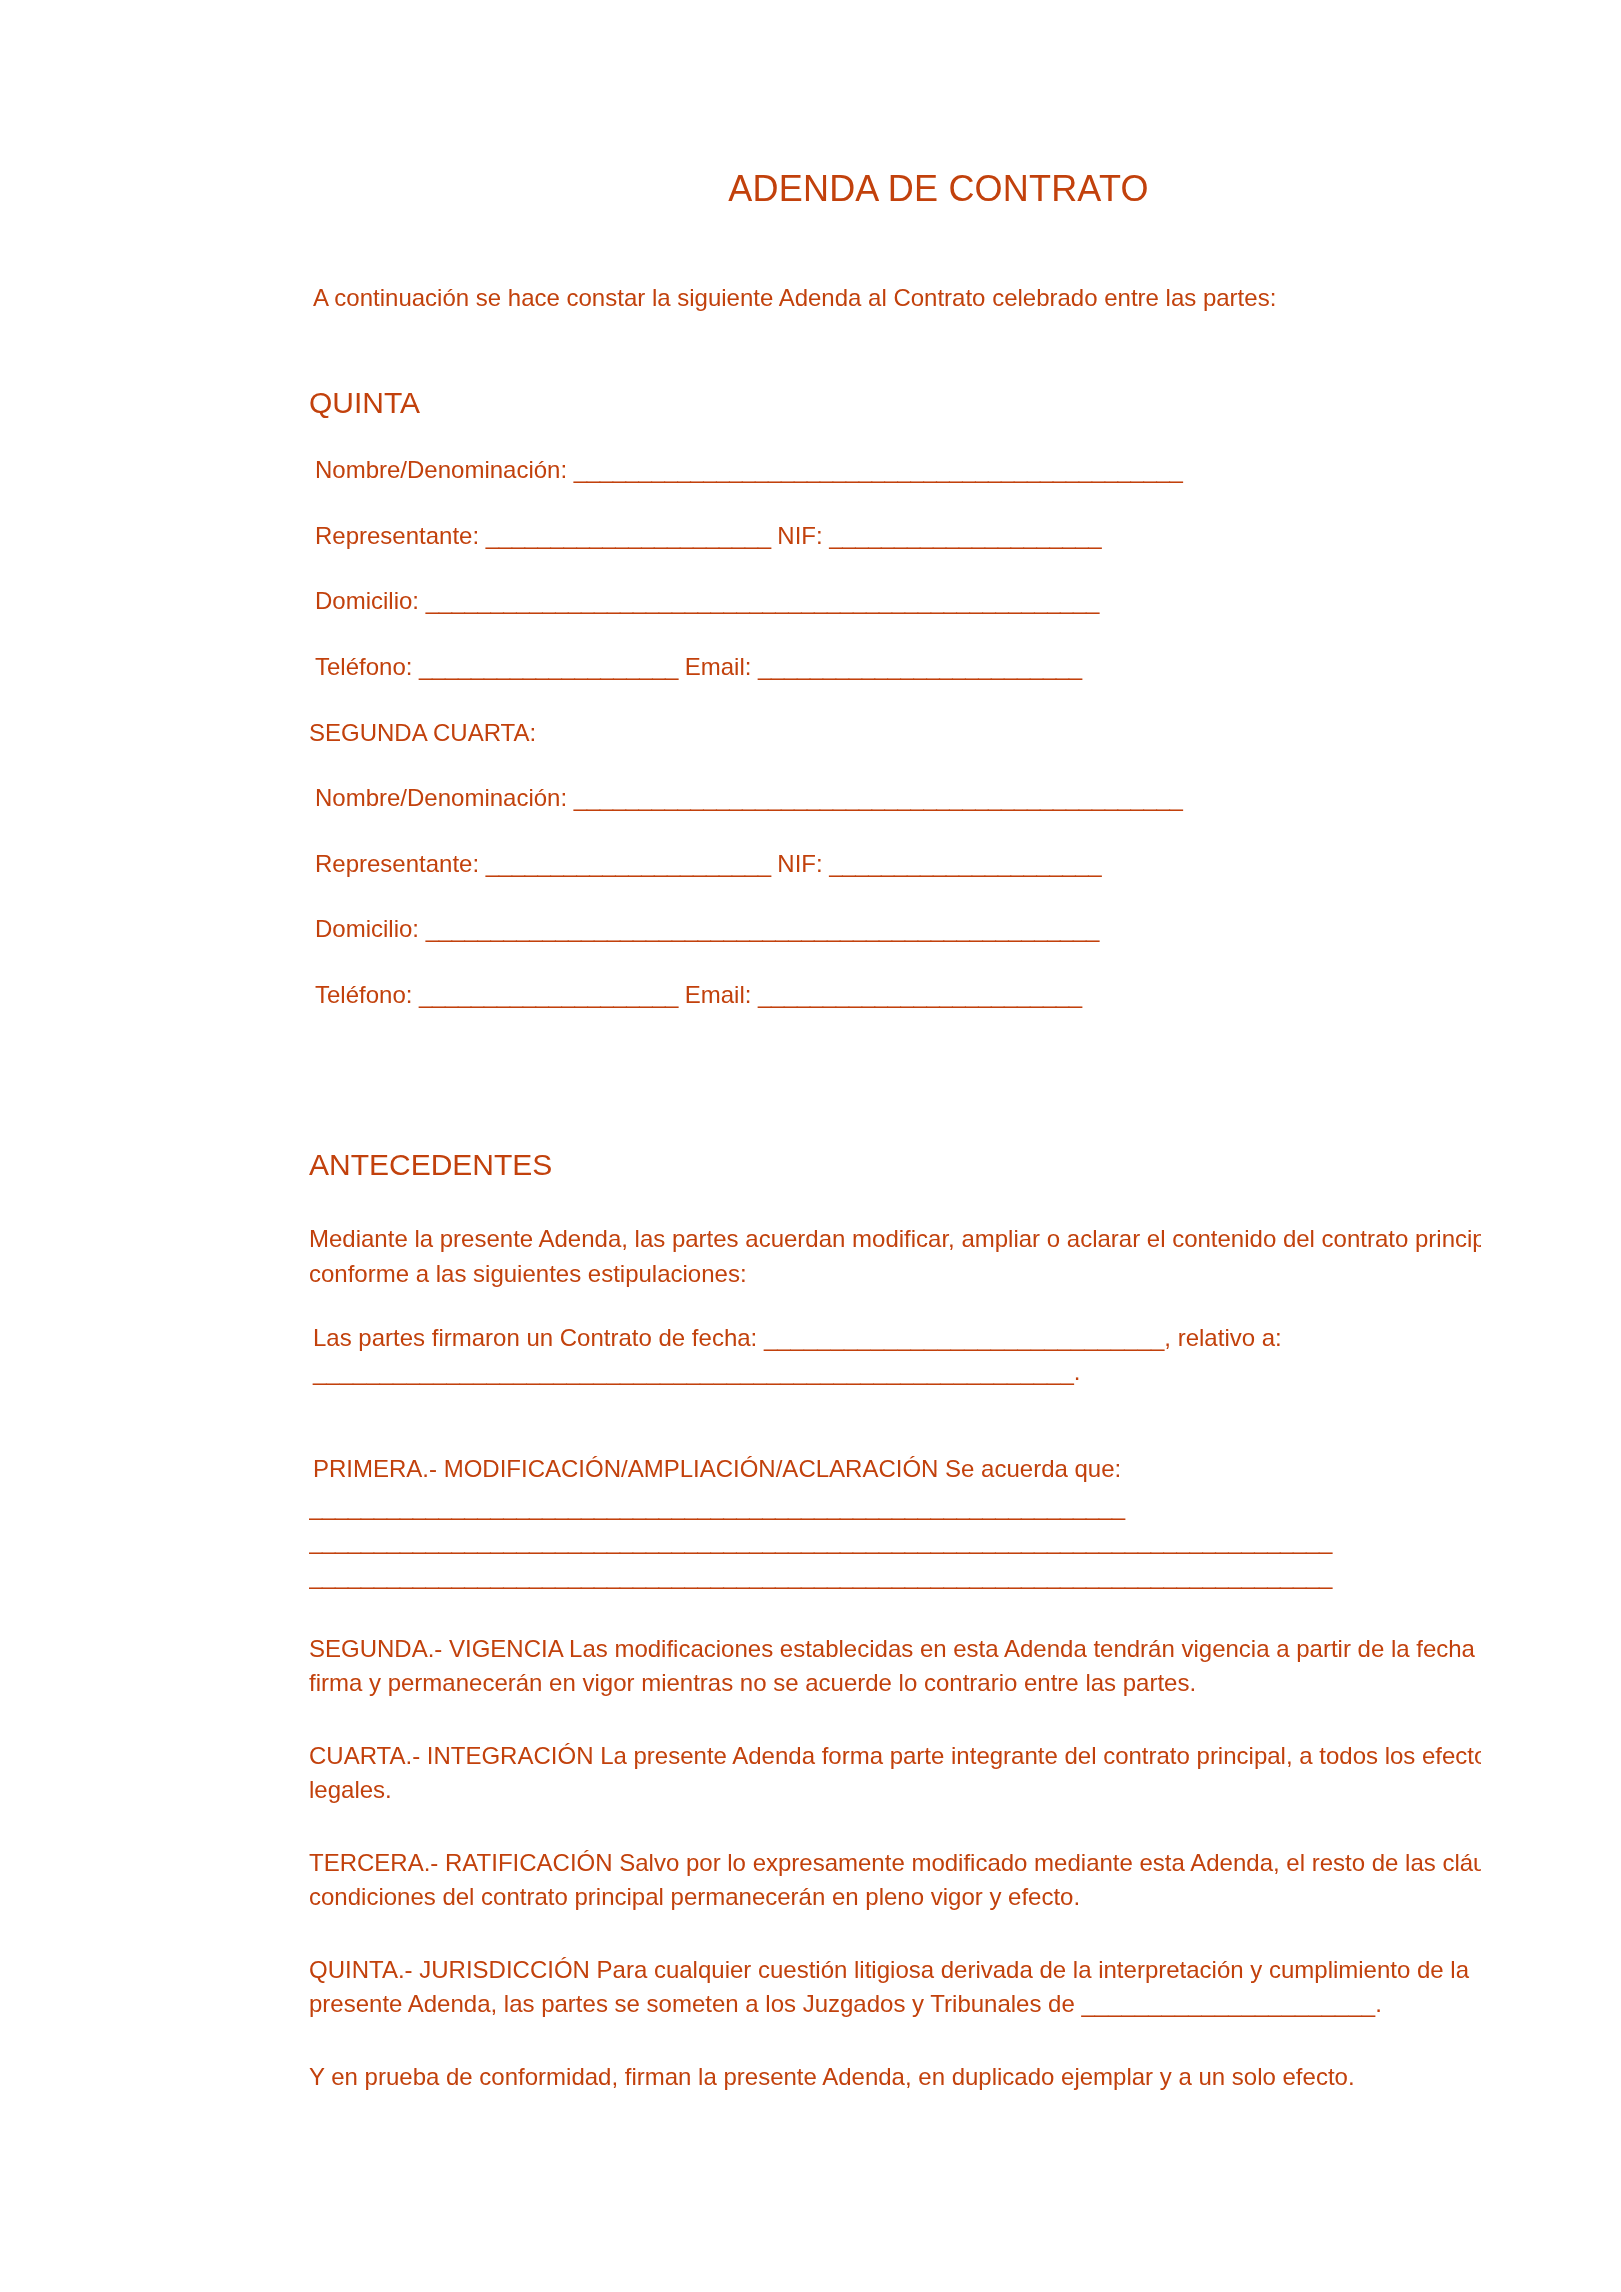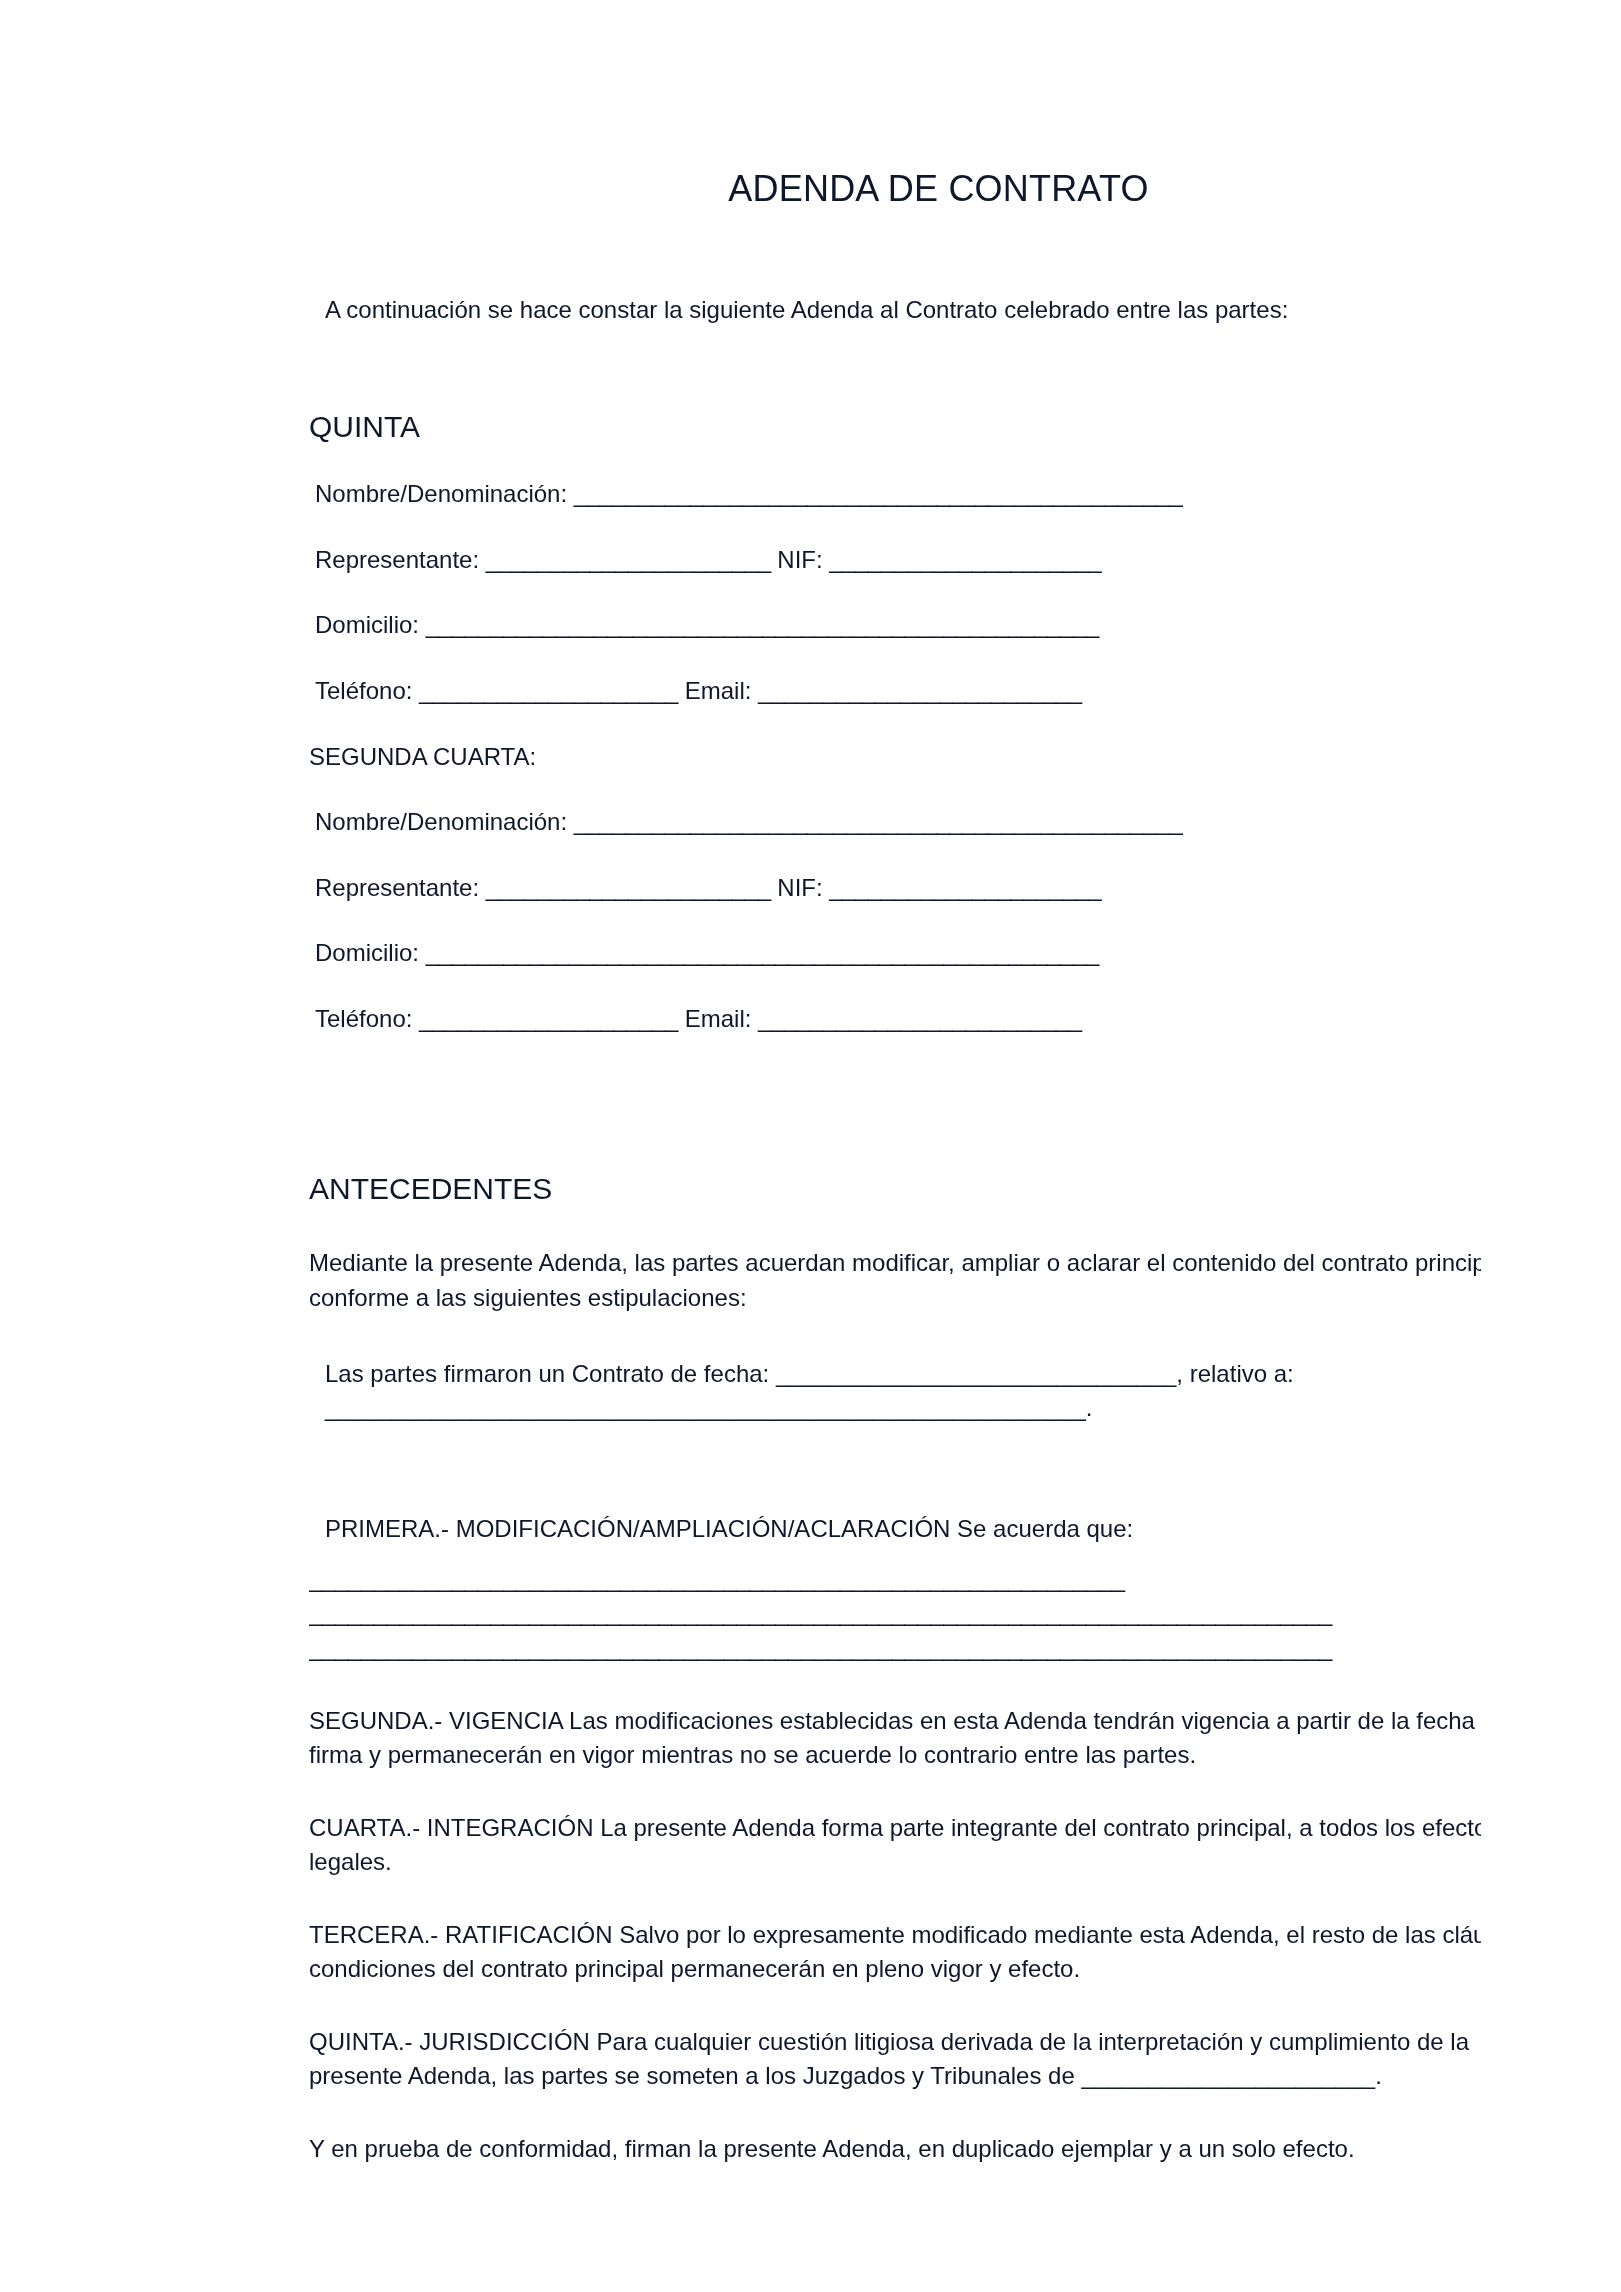--- a/index.html
+++ b/index.html
@@ -8,21 +8,21 @@
     padding: 0;
     background: #ffffff;
   }
   .page {
     position: relative;
     width: 1341px;
     height: 2293px;
     background: #ffffff;
     margin: 0 auto;
     font-family: "Liberation Sans", sans-serif;
-    color: #0f172a;
+    color: #c2410c;
     box-sizing: border-box;
     overflow: hidden;
   }
   .content {
     position: absolute;
     left: 169px;
     top: 0;
     width: 1259px;
   }
 
@@ -34,21 +34,21 @@
     letter-spacing: 0.2px;
     margin: 0;
     padding-top: 167px;
     line-height: 1.2;
   }
 
   
   .para {
     font-size: 24px;
     line-height: 1.42;
-    margin: 16px;
+    margin: 4px;
     text-align: left;
   }
 
   .intro {
     padding-top: 67px;
   }
 
   
   .section-heading {
     font-size: 30px;

